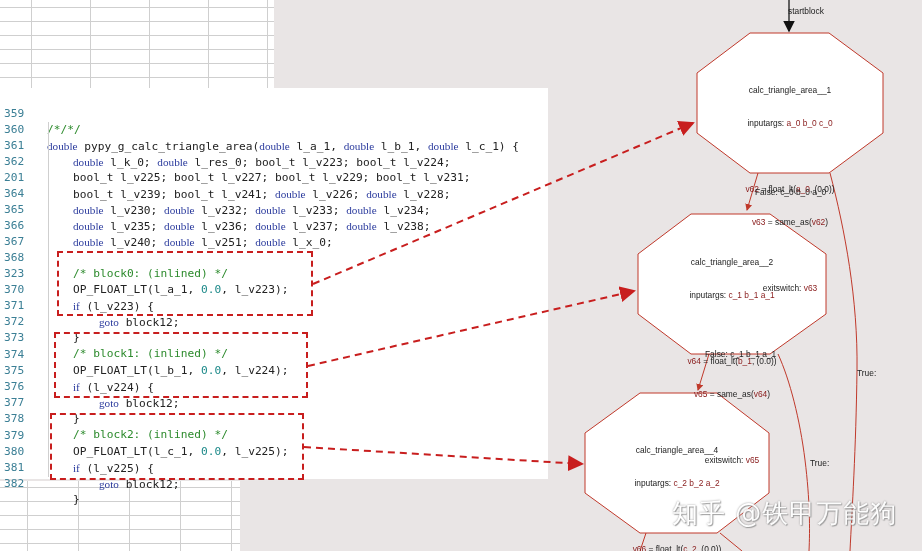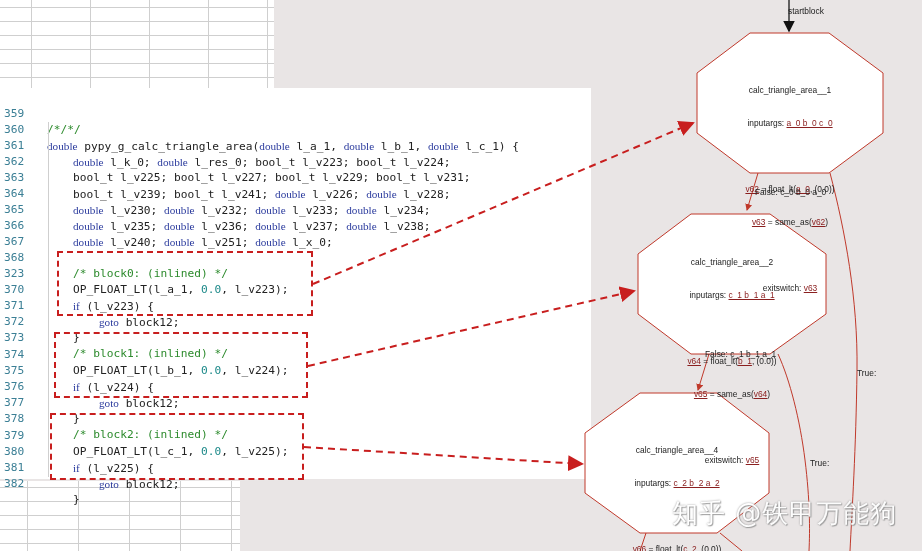--- a/index.html
+++ b/index.html
@@ -11,41 +11,41 @@
   .sheet-top, .sheet-bottom {
     position: absolute; left: 0; background: #fff;
     background-image:
       linear-gradient(to right, #cfcfcf 1px, transparent 1px),
       linear-gradient(to bottom, #cfcfcf 1px, transparent 1px);
   }
   .sheet-top { top: 0; width: 274px; height: 88px; background-size: 59px 14px; background-position: 31px 7px; }
   .sheet-bottom { top: 481px; width: 240px; height: 70px; background-size: 51px 14px; background-position: 27px 6px; }
 
   .code-panel {
-    position: absolute; left: 0; top: 88px; width: 591px; height: 391px;
+    position: absolute; left: 0; top: 88px; width: 548px; height: 391px;
     background: #fff;
     font-family: "DejaVu Sans Mono", monospace; font-size: 11.2px;
   }
   .code-line { position: absolute; left: 0; height: 16px; line-height: 16px; white-space: pre; }
   .ln { position: absolute; left: 4px; width: 24px; color: #3b7f95; }
   .src { position: absolute; left: 47px; color: #222; }
   .kw { color: #2a3a9d; font-family: Liberation Serif, serif; }
   .cm { color: #2c8a2c; }
   .num { color: #1e8a8a; }
   .indent-guide { position: absolute; left: 50px; width: 1px; background: #e0e0e0; }
 
   .dash-box { position: absolute; border: 2px dashed #c81e1e; box-sizing: border-box; }
 
   .overlay { position: absolute; left: 0; top: 0; width: 922px; height: 551px; pointer-events: none; }
 
   .node-label {
     position: absolute; text-align: center; font-size: 8.4px; line-height: 11px;
     font-family: "Liberation Sans", sans-serif; color: #222; white-space: pre;
   }
-  .var { color: #8b2020; text-decoration: underline; }
+  .var { color: #8b2020; }
   .edge-label { position: absolute; font-size: 8.4px; font-family: "Liberation Sans", sans-serif; color: #222; white-space: nowrap; }
   .watermark {
     position: absolute; left: 672px; top: 496px; font-size: 26px; color: #ffffff;
     font-family: "DejaVu Sans", sans-serif; letter-spacing: 1px;
     text-shadow: 0 0 2px #888, 1px 1px 1px #999;
     opacity: 0.9;
   }
 </style>
 </head>
 <body>
@@ -66,21 +66,21 @@
   </div>
   <div class="code-line" style="top:34px">
     <span class="ln">361</span>
     <span class="src" style="left:73px"><span class="kw">double</span> l_k_0; <span class="kw">double</span> l_res_0; bool_t l_v223; bool_t l_v224;</span>
   </div>
   <div class="code-line" style="top:50px">
     <span class="ln">362</span>
     <span class="src" style="left:73px">bool_t l_v225; bool_t l_v227; bool_t l_v229; bool_t l_v231;</span>
   </div>
   <div class="code-line" style="top:66px">
-    <span class="ln">363</span>
+    <span class="ln">201</span>
     <span class="src" style="left:73px">bool_t l_v239; bool_t l_v241; <span class="kw">double</span> l_v226; <span class="kw">double</span> l_v228;</span>
   </div>
   <div class="code-line" style="top:82px">
     <span class="ln">364</span>
     <span class="src" style="left:73px"><span class="kw">double</span> l_v230; <span class="kw">double</span> l_v232; <span class="kw">double</span> l_v233; <span class="kw">double</span> l_v234;</span>
   </div>
   <div class="code-line" style="top:98px">
     <span class="ln">365</span>
     <span class="src" style="left:73px"><span class="kw">double</span> l_v235; <span class="kw">double</span> l_v236; <span class="kw">double</span> l_v237; <span class="kw">double</span> l_v238;</span>
   </div>

